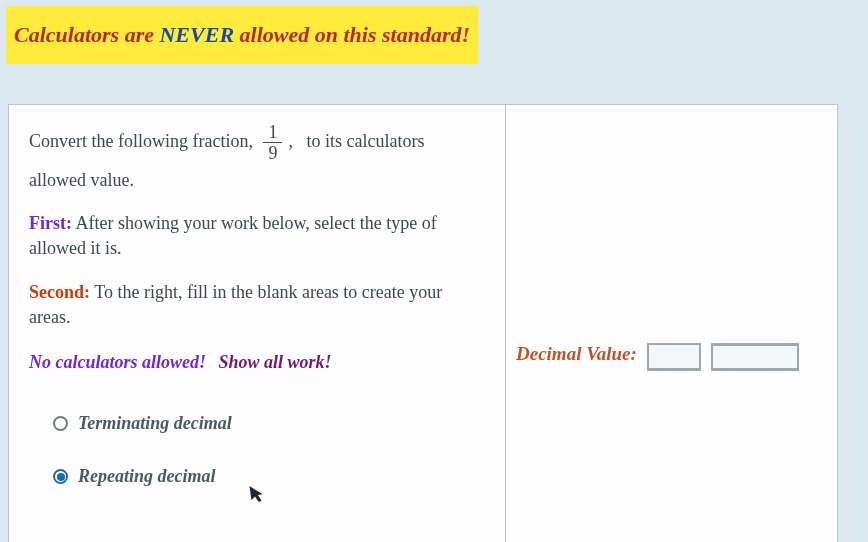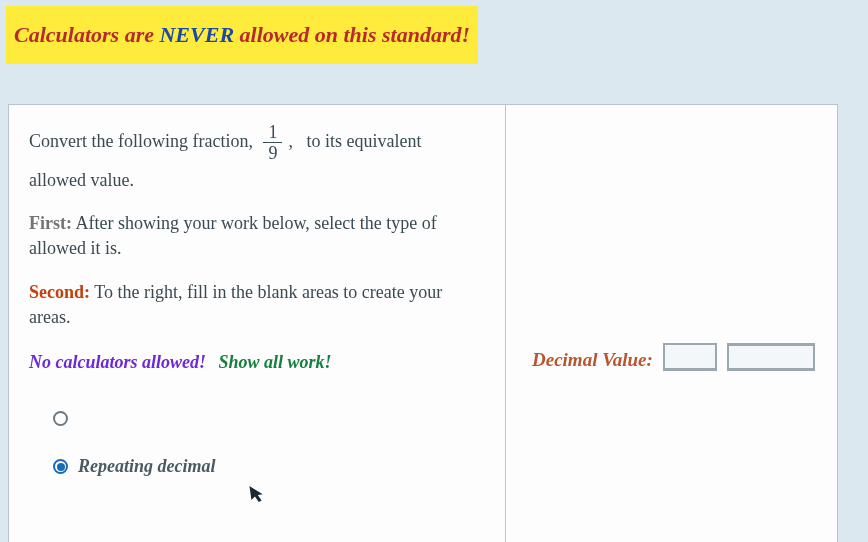--- a/index.html
+++ b/index.html
@@ -55,25 +55,25 @@
     flex-direction: column;
     align-items: center;
     vertical-align: middle;
     margin: 0 6px;
     font-size: 18px;
     line-height: 1;
   }
   .fraction .num { border-bottom: 1.5px solid #3a4a52; padding: 0 5px 1px; }
   .fraction .den { padding: 1px 5px 0; }
   .step { margin-top: 18px; }
-  .first-label { color: #737373; font-weight: bold; }
+  .first-label { color: #6d28d9; font-weight: bold; }
   .second-label { color: #c2410c; font-weight: bold; }
   .nocalc { margin-top: 20px; }
   .nocalc .nc { color: #6d28d9; font-weight: bold; font-style: italic; }
-  .nocalc .sw { color: #15803d; font-weight: bold; font-style: italic; margin-left: 8px; }
+  .nocalc .sw { color: #701a75; font-weight: bold; font-style: italic; margin-left: 8px; }
   .options { margin-top: 36px; margin-left: 24px; }
   .option-row {
     display: flex;
     align-items: center;
     gap: 10px;
     margin-bottom: 28px;
     cursor: pointer;
   }
   .radio {
     width: 15px; height: 15px;
@@ -92,24 +92,24 @@
   .radio.selected { border-color: #1a6ab8; }
   .option-label {
     color: #4a5a62;
     font-weight: bold;
     font-size: 18px;
     font-style: italic;
   }
   .dv-row {
     position: absolute;
     top: 238px;
-    left: 16px;
+    left: 0;
     width: 100%;
     display: flex;
-    align-items: flex-end;
+    align-items: flex-start;
     padding-left: 10px;
   }
   .dv-label {
     color: #b8552e;
     font-weight: bold;
     font-style: italic;
     font-size: 19px;
     margin-right: 10px;
   }
   .dv-input {
@@ -143,21 +143,21 @@
 <div class="content">
 
   <div class="left-panel">
 
     <div class="prompt-line">
       <span>Convert the following fraction,</span>
       <span class="fraction">
         <span class="num">1</span>
         <span class="den">9</span>
       </span><span>,</span>
-      &nbsp;&nbsp;<span>to its equivalent</span>
+      &nbsp;&nbsp;<span>to its calculators</span>
     </div>
     <div>allowed value.</div>
 
     <div class="step">
       <span class="first-label">First:</span>
       <span>After showing your work below, select the type of</span><br>
       <span>allowed it is.</span>
     </div>
 
     <div class="step">
@@ -167,20 +167,21 @@
     </div>
 
     <div class="nocalc">
       <span class="nc">No calculators allowed!</span>
       <span class="sw">Show all work!</span>
     </div>
 
     <div class="options">
       <div class="option-row">
         <span class="radio"></span>
+        <span class="option-label">Terminating decimal</span>
       </div>
       <div class="option-row">
         <span class="radio selected"></span>
         <span class="option-label">Repeating decimal</span>
       </div>
     </div>
 
   </div>
 
   <div class="right-panel">

